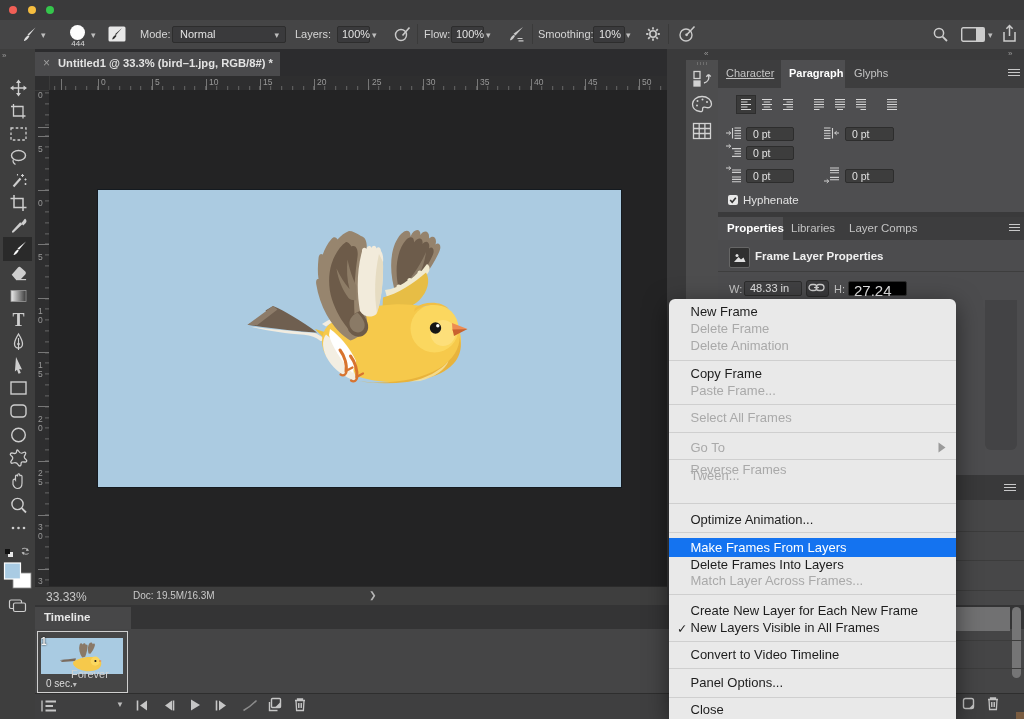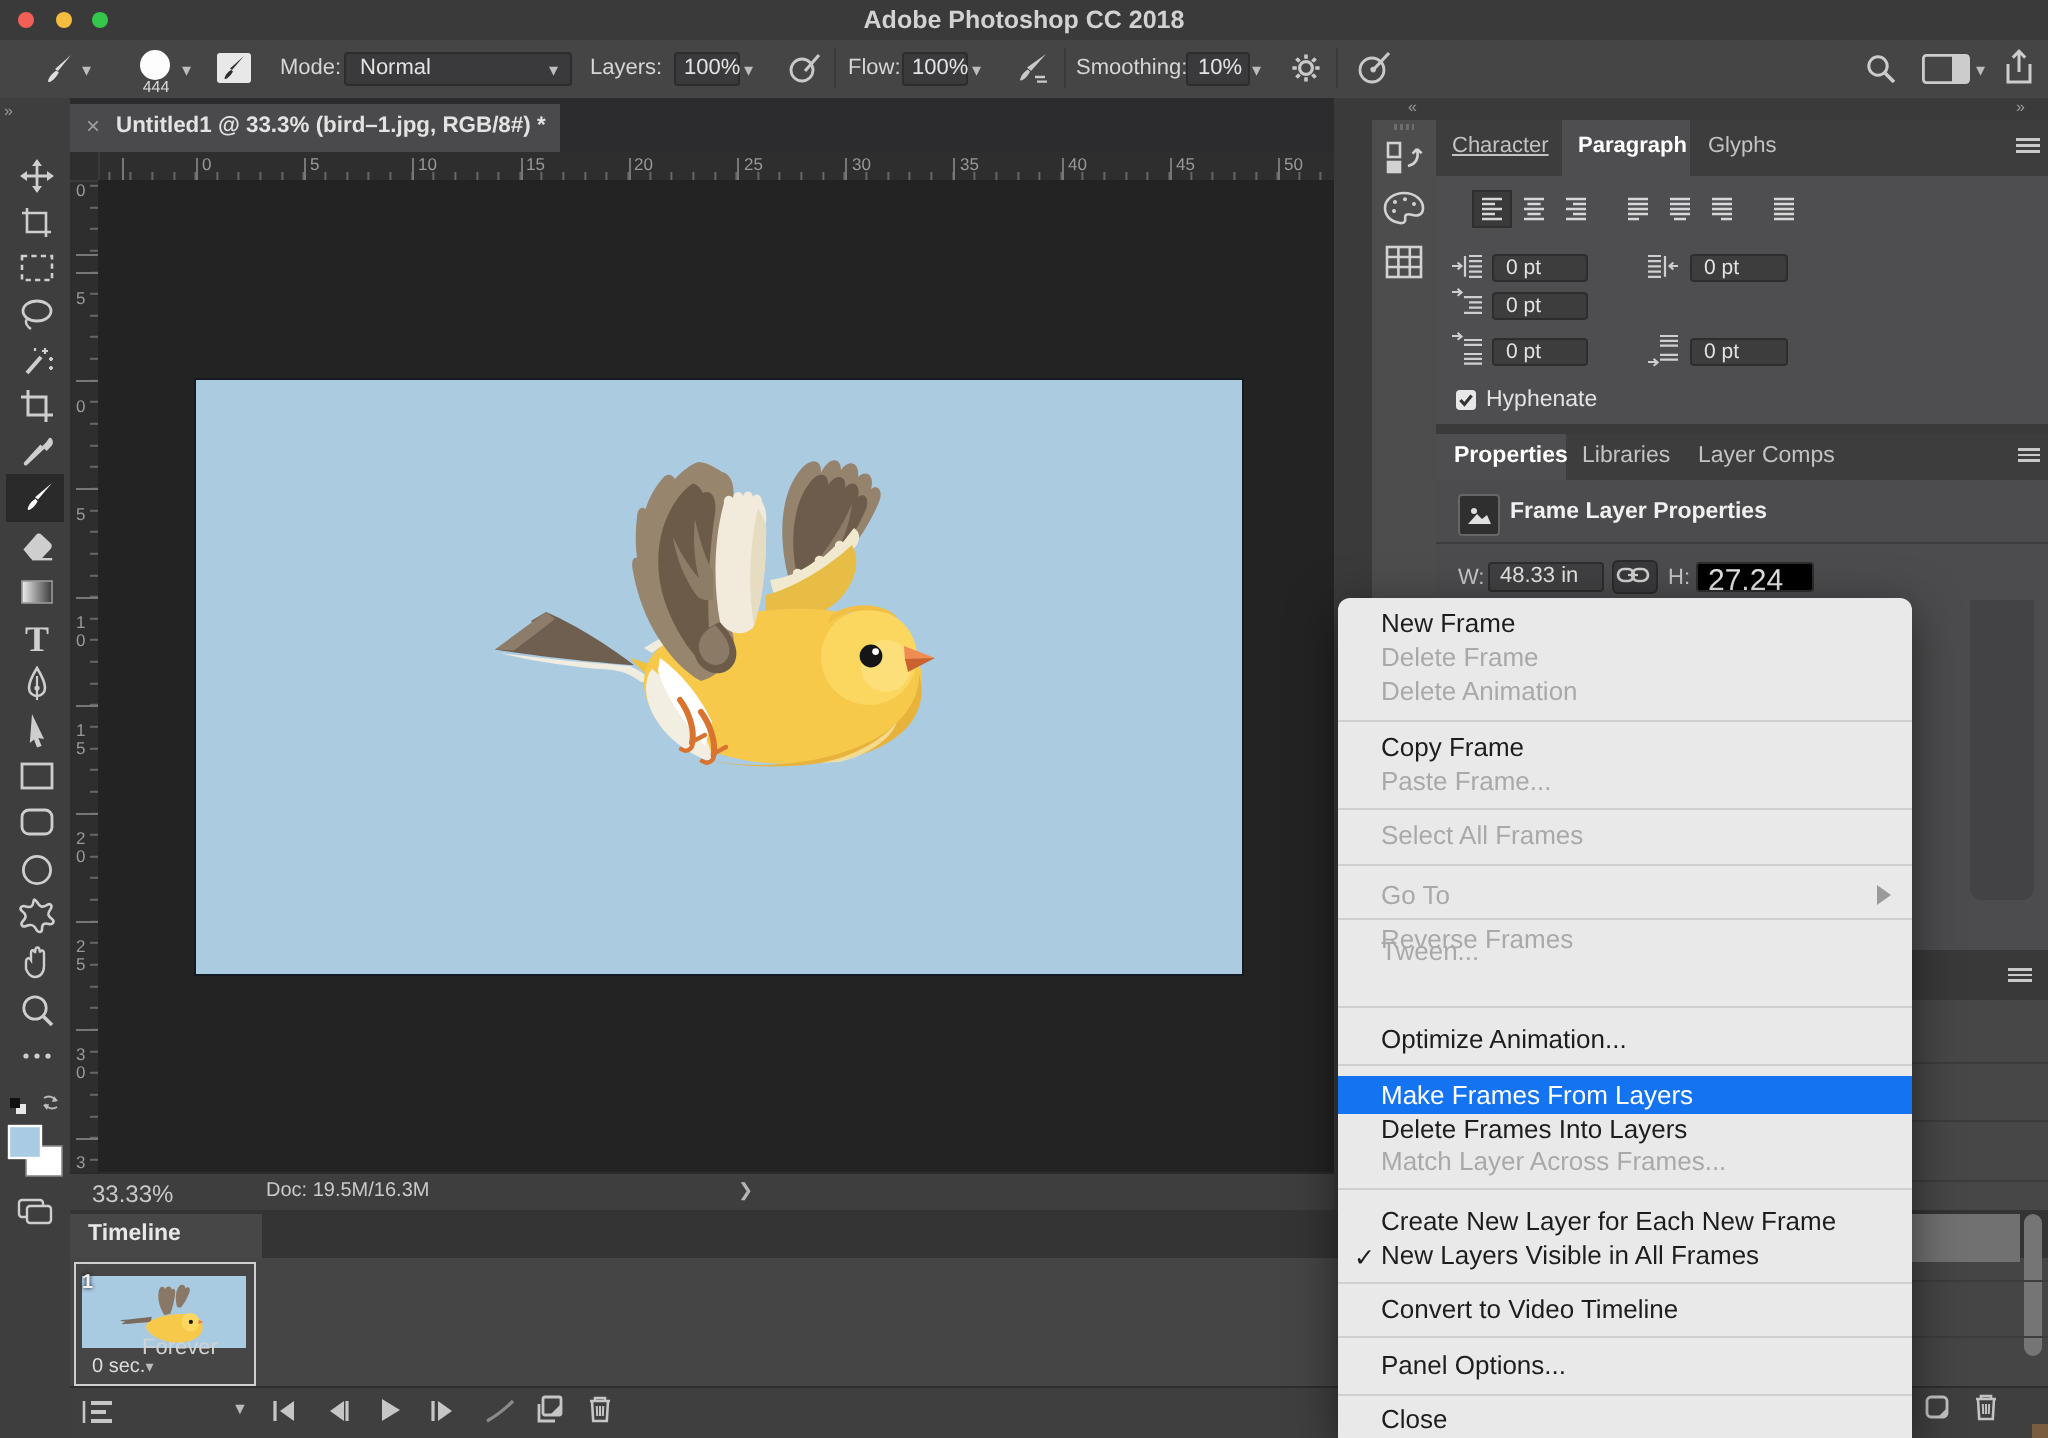--- a/index.html
+++ b/index.html
@@ -9,21 +9,20 @@
   .box{background:#3a3a3c;border:1px solid #2d2d2d;border-radius:2px;color:#e2e2e2;font-size:11px;}
   .chev{color:#bdbdbd;font-size:9px;}
 </style></head>
 <body>
 <div id="app">
 
   <div class="abs" style="left:0;top:0;width:1024px;height:20px;background:#3a3a3b;"></div>
   <div class="abs" style="left:8.7px;top:5.6px;width:8.6px;height:8.6px;border-radius:50%;background:#f15f56;"></div>
   <div class="abs" style="left:27.9px;top:5.6px;width:8.6px;height:8.6px;border-radius:50%;background:#f5bd3f;"></div>
   <div class="abs" style="left:45.5px;top:5.6px;width:8.6px;height:8.6px;border-radius:50%;background:#35c64c;"></div>
-  <div class="abs" style="left:0;top:3px;width:1024px;text-align:center;color:#d2d2d2;font-size:12.5px;font-weight:bold;">Adobe Photoshop CC 2018</div>
 
   <div class="abs" style="left:0;top:20px;width:1024px;height:29px;background:#454546;border-bottom:1px solid #282828;"></div>
   <div id="optionsbar">
 
     <svg class="abs" style="left:20px;top:25px;" width="19" height="19" viewBox="0 0 19 19">
       <path d="M15.5 2.5 L9 10.5 L7.5 9.5 Z" fill="#dedede"></path>
       <path d="M8.2 10.2 C7 11 5 12.5 4.2 14.8 C3.6 16.4 4.6 16.2 5.6 15.6 C7 14.8 8.6 12.8 9.4 11.2 Z" fill="#dedede"></path>
     </svg>
     <div class="abs chev" style="left:41px;top:30px;">▾</div>
 

